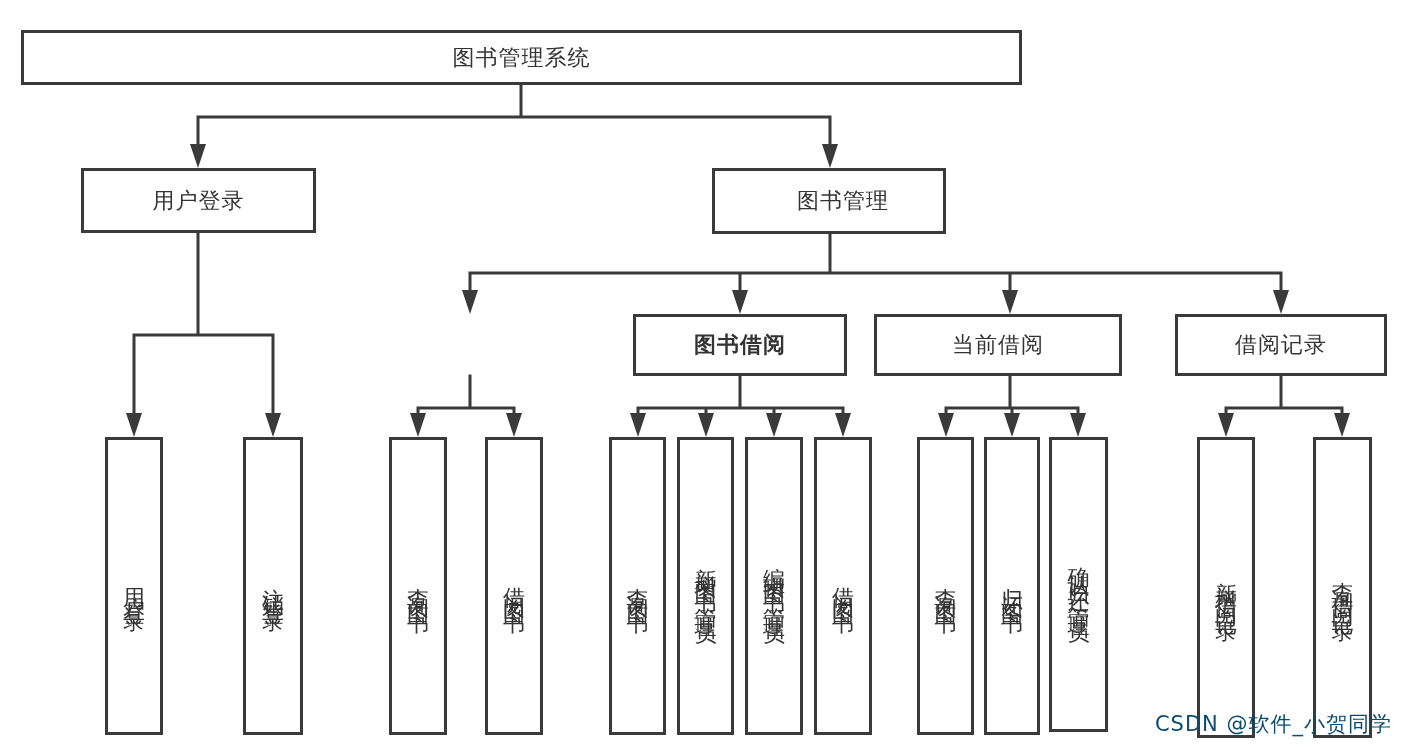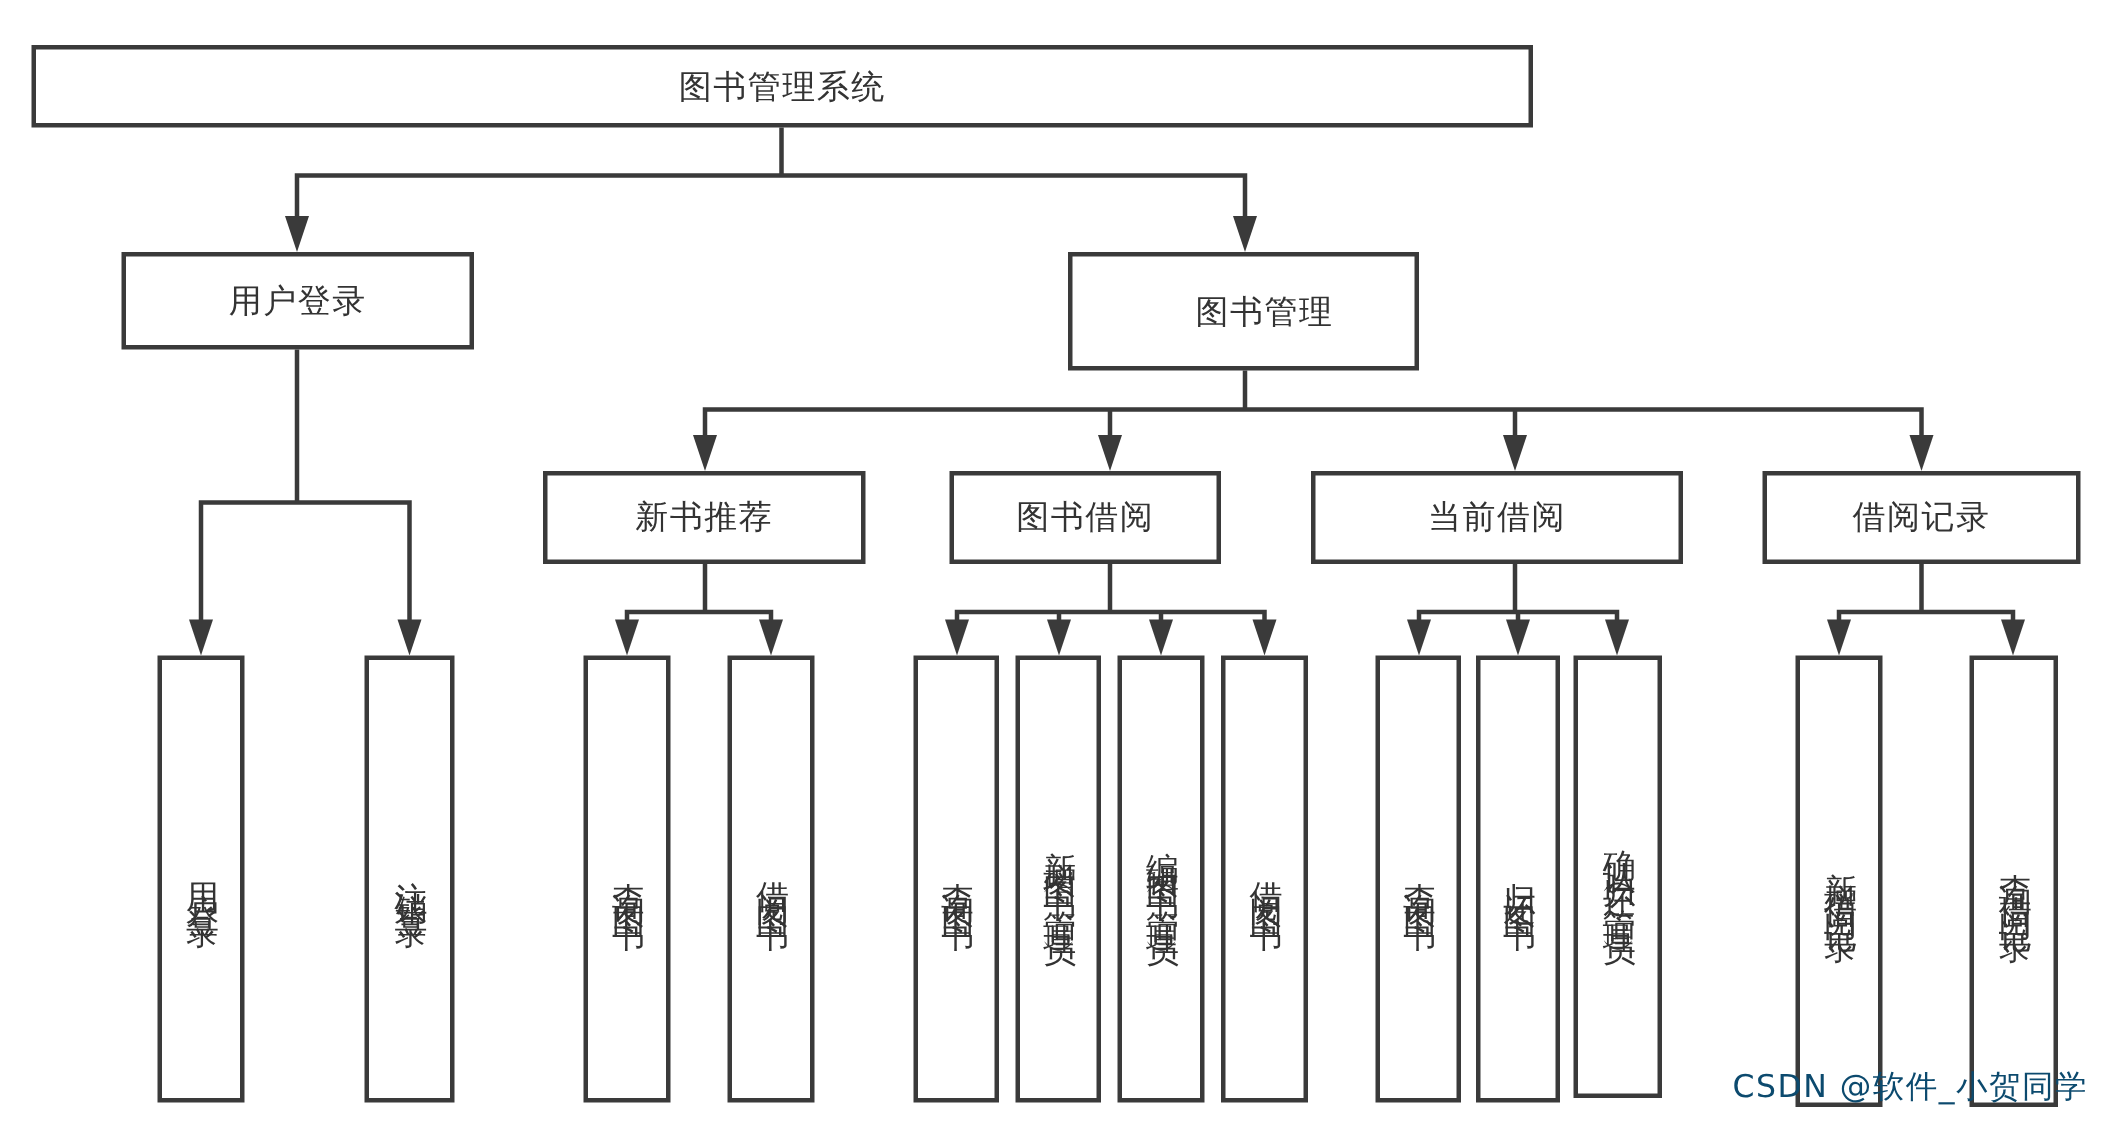--- a/index.html
+++ b/index.html
@@ -100,28 +100,25 @@
     </g>
   </svg>
 
   <div class="box h" style="left:21px; top:13px; width:1001px; height:55px;margin-top:17px;">
     <span>图书管理系统</span>
   </div>
 
   <div class="box h" style="left:81px; top:168px; width:235px; height:65px;">
     <span>用户登录</span>
   </div>
-  <div class="box h" style="left:712px; top:168px; width:234px; height:79px;padding-left:28px;">
+  <div class="box h" style="left:712px; top:168px; width:234px; height:66px;padding-left:28px;">
     <span>图书管理</span>
   </div>
 
-  <div class="box h" style="left:362px; top:314px; width:215px; height:62px;">
-    <span>新书推荐</span>
-  </div>
-  <div class="box h" style="left:633px; top:314px; width:181px; height:62px;">
+  <div class="box h" style="left:633px; top:314px; width:214px; height:62px;font-weight:bold;">
     <span>图书借阅</span>
   </div>
   <div class="box h" style="left:874px; top:314px; width:248px; height:62px;">
     <span>当前借阅</span>
   </div>
   <div class="box h" style="left:1175px; top:314px; width:212px; height:62px;">
     <span>借阅记录</span>
   </div>
 
   <div class="box v" style="left:105px; top:437px; width:58px; height:298px;">

